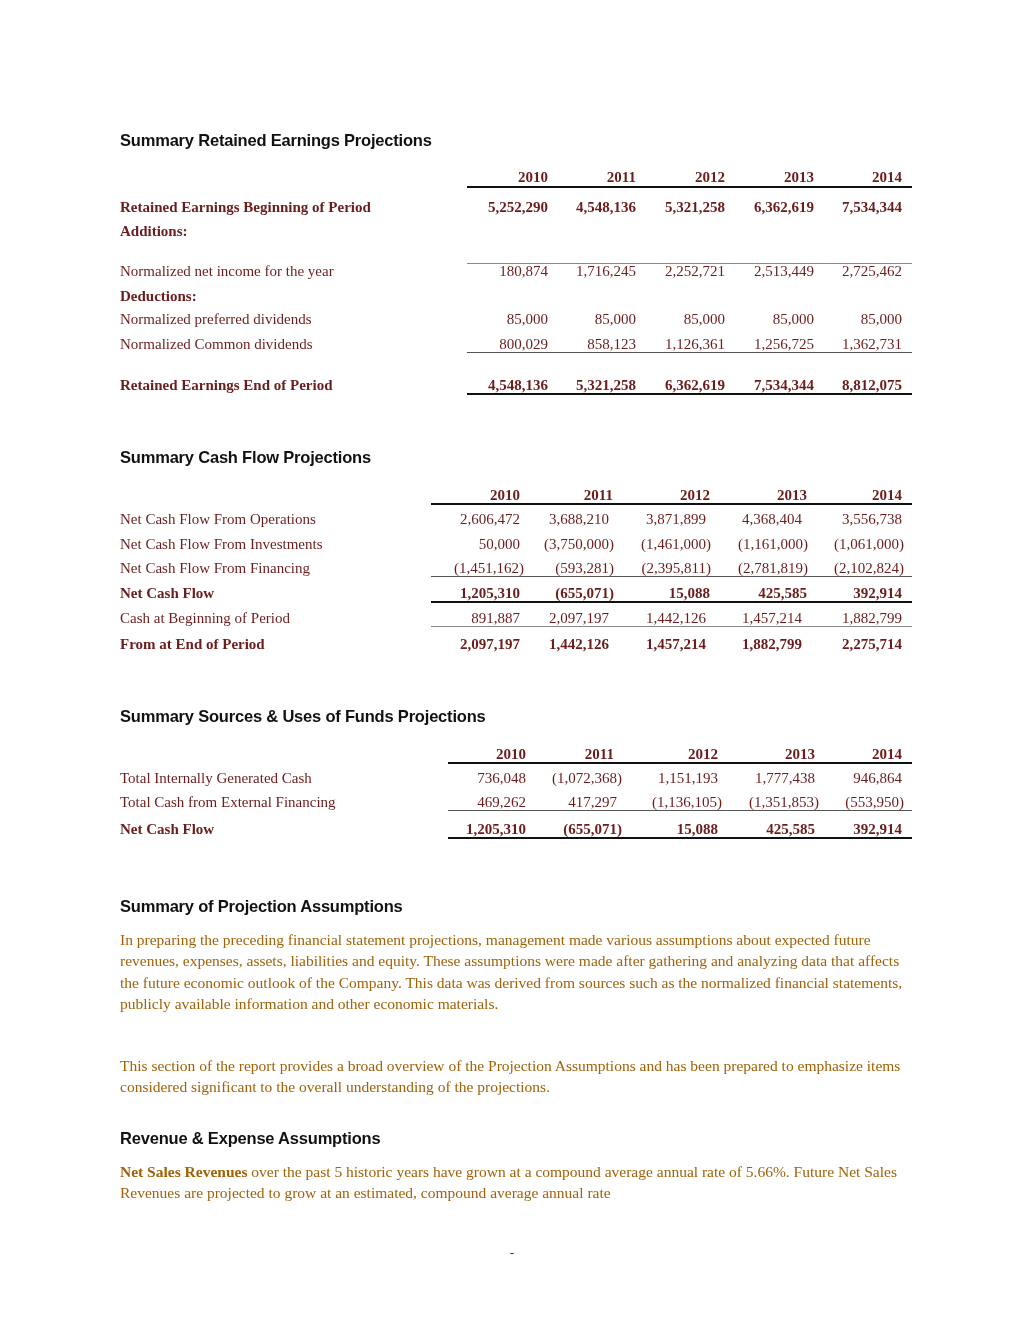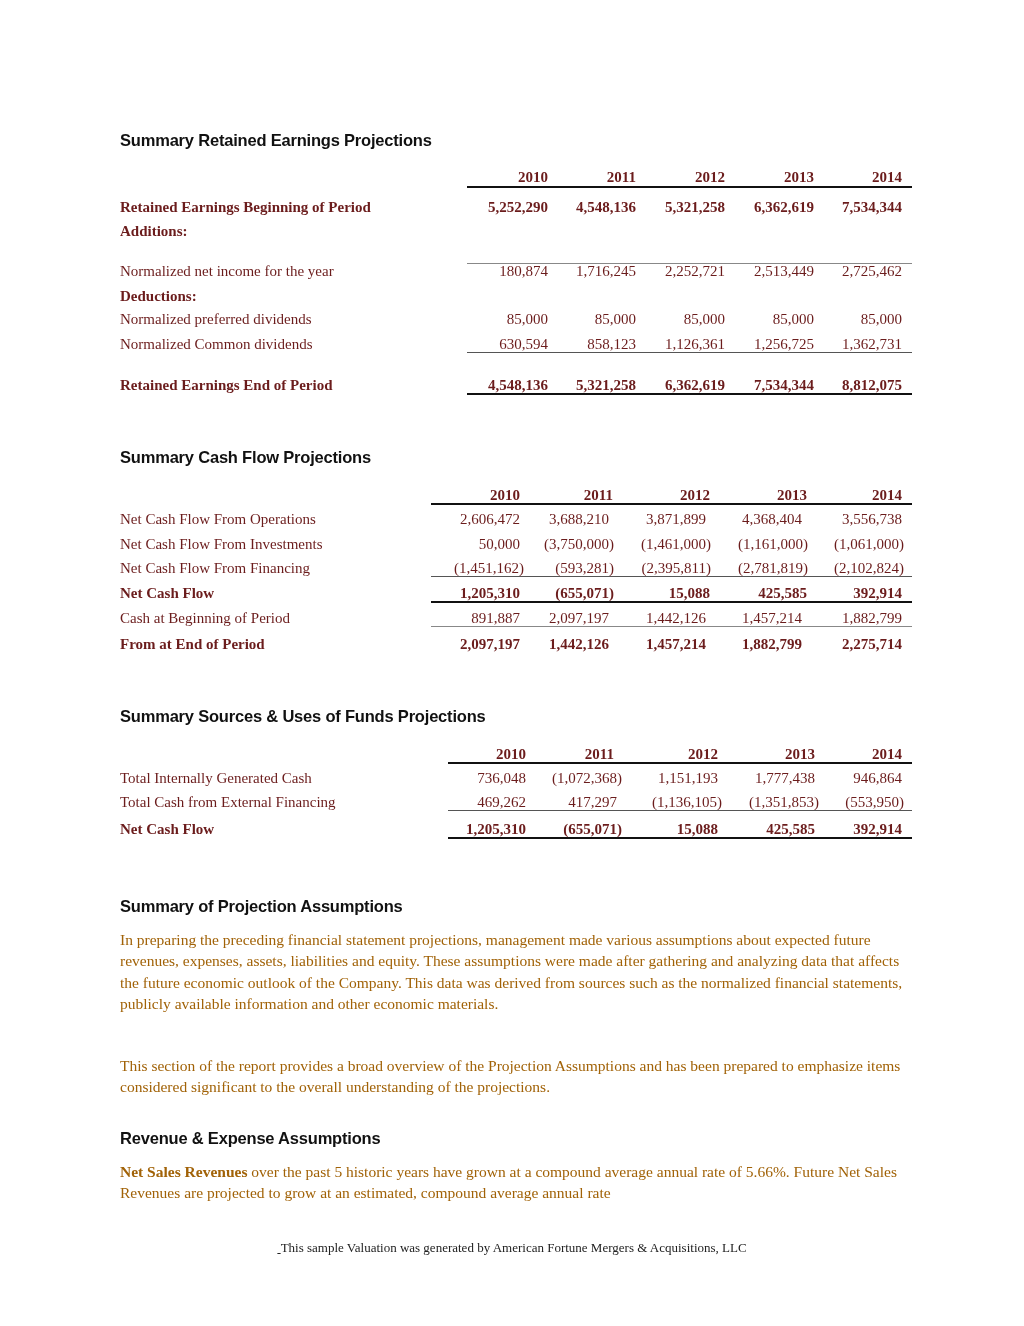--- a/index.html
+++ b/index.html
@@ -63,21 +63,21 @@
   <div class="row" style="top:308px">
     <span class="lbl">Normalized preferred dividends</span>
     <span class="num" style="right:364px">85,000</span>
     <span class="num" style="right:276px">85,000</span>
     <span class="num" style="right:187px">85,000</span>
     <span class="num" style="right:98px">85,000</span>
     <span class="num" style="right:10px">85,000</span>
   </div>
   <div class="row" style="top:333px">
     <span class="lbl">Normalized Common dividends</span>
-    <span class="num" style="right:364px">630,594</span>
+    <span class="num" style="right:364px">800,029</span>
     <span class="num" style="right:276px">858,123</span>
     <span class="num" style="right:187px">1,126,361</span>
     <span class="num" style="right:98px">1,256,725</span>
     <span class="num" style="right:10px">1,362,731</span>
   </div>
   <div class="uline" style="top:352px; left:347px; width:445px"></div>
 
   <div class="row bold" style="top:374px">
     <span class="lbl">Retained Earnings End of Period</span>
     <span class="num" style="right:364px">4,548,136</span>
@@ -197,14 +197,14 @@
   <div class="para" style="top:929px">In preparing the preceding financial statement projections, management made various assumptions about expected future revenues, expenses, assets, liabilities and equity.  These assumptions were made after gathering and analyzing data that affects the future economic outlook of the Company.  This data was derived from sources such as the normalized financial statements, publicly available information and other economic materials.</div>
   <div class="para" style="top:1055px">This section of the report provides a broad overview of the Projection Assumptions and has been prepared to emphasize items considered significant to the overall understanding of the projections.</div>
 
   <div class="h2" style="top:1129px">Revenue &amp; Expense Assumptions</div>
   <div class="para" style="top:1161px">
     <b>Net Sales Revenues</b><span> over the past 5 historic years have grown at a compound average annual rate of 5.66%.  Future Net Sales Revenues are projected to grow at an estimated, compound average annual rate</span>
   </div>
 </div>
 
 <div class="footer" style="top:1239px">
-  <div><span style="text-decoration:underline">&nbsp;</span><span>This sample Valuation was generated by American Fortune Mergers &amp; Acquisitions, LLC</span></div>
+  <div><span style="text-decoration:underline">&nbsp;</span></div>
 </div>
 
 </body></html>

